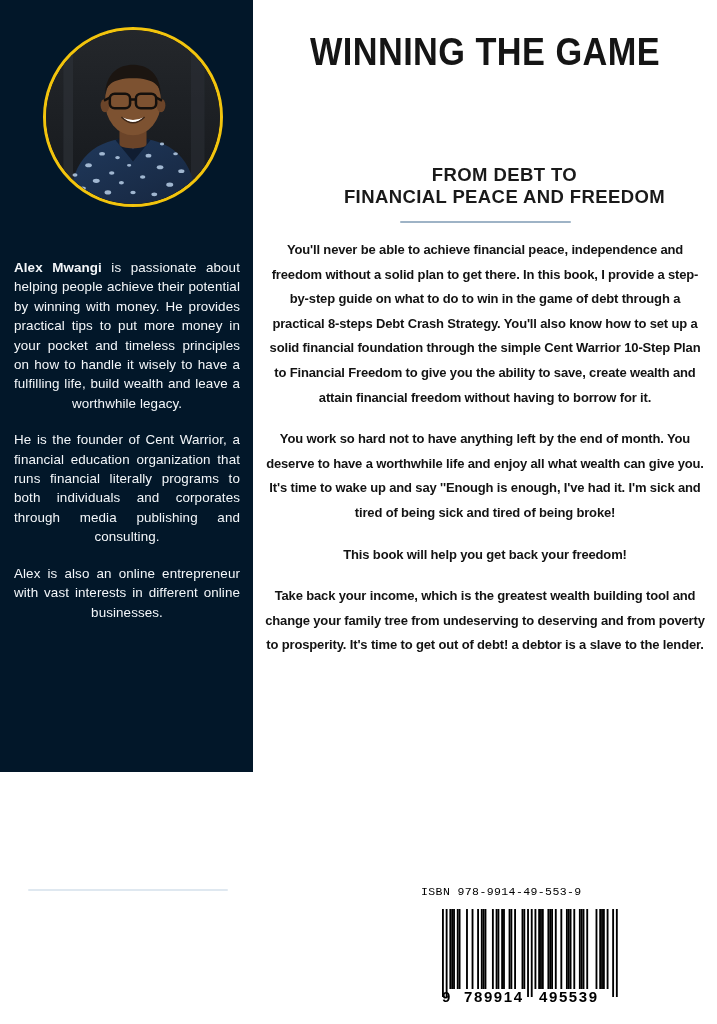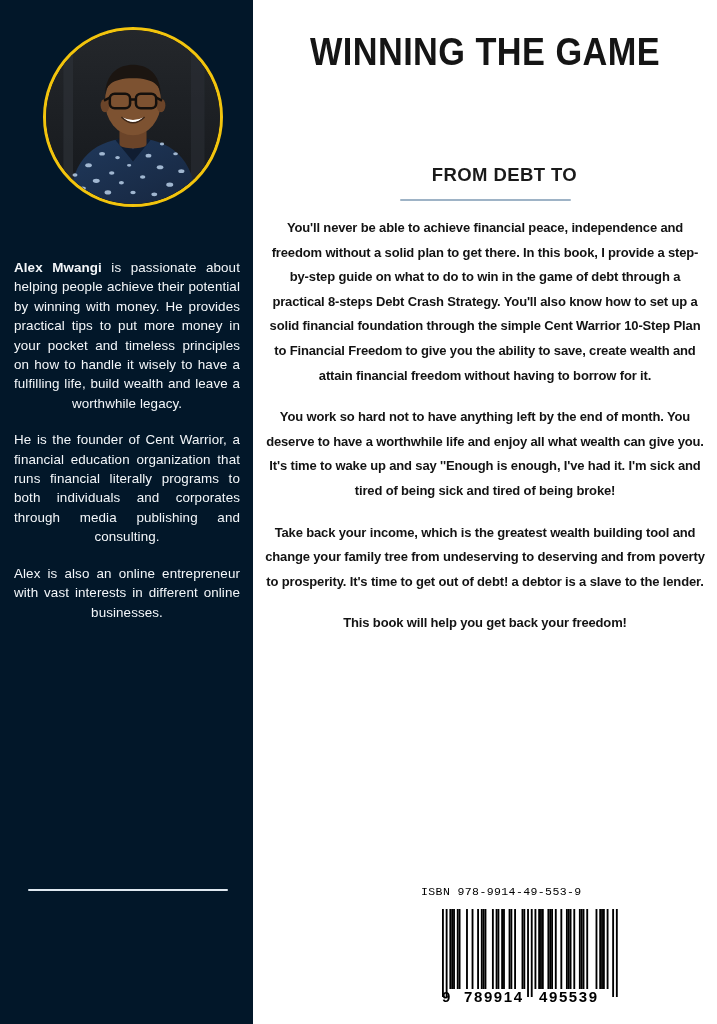--- a/index.html
+++ b/index.html
@@ -12,21 +12,21 @@
   }
   .cover {
     position:relative;
     width:717px; height:1024px;
     background:#ffffff;
   }
 
   
   .sidebar {
     position:absolute; left:0; top:0;
-    width:253px; height:1024px;
+    width:253px; height:772px;
     background:#021729;
     padding:0;
   }
   .portrait-wrap {
     position:absolute;
     left:43px; top:27px;
     width:180px; height:180px;
   }
   .portrait-ring {
     position:absolute; inset:0;
@@ -243,29 +243,30 @@
     <div class="sidebar-divider"></div>
   </div>
 
   <div class="main">
 
     <div class="title-top">WINNING THE GAME</div>
     <div class="title-main">OF DEBT</div>
 
     <div class="subtitle">
       <span class="line">FROM DEBT TO</span>
+      <span class="line">FINANCIAL PEACE AND FREEDOM</span>
     </div>
 
     <div class="rule"></div>
 
     <div class="blurb">
       <p>You'll never be able to achieve financial peace, independence and freedom without a solid plan to get there. In this book, I provide a step-by-step guide on what to do to win in the game of debt through a practical 8-steps Debt Crash Strategy. You'll also know how to set up a solid financial foundation through the simple Cent Warrior 10-Step Plan to Financial Freedom to give you the ability to save, create wealth and attain financial freedom without having to borrow for it.</p>
       <p>You work so hard not to have anything left by the end of month. You deserve to have a worthwhile life and enjoy all what wealth can give you. It's time to wake up and say ''Enough is enough, I've had it. I'm sick and tired of being sick and tired of being broke!</p>
+      <p>This book will help you get back your freedom!</p>
       <p>Take back your income, which is the greatest wealth building tool and change your family tree from undeserving to deserving and from poverty to prosperity. It's time to get out of debt!  a debtor is a slave to the lender.</p>
-      <p>This book will help you get back your freedom!</p>
     </div>
 
     <div class="barcode-block">
       <div class="isbn-text">ISBN  978-9914-49-553-9</div>
       <svg class="barcode-svg" width="188" height="98" viewBox="0 0 188 98">
         <rect width="188" height="98" fill="#ffffff"></rect>
         <g id="bars" fill="#000000">
             <rect x="8.00" y="2" width="1.85" height="88"></rect>
             <rect x="11.70" y="2" width="1.85" height="88"></rect>
             <rect x="15.40" y="2" width="1.85" height="80"></rect>

